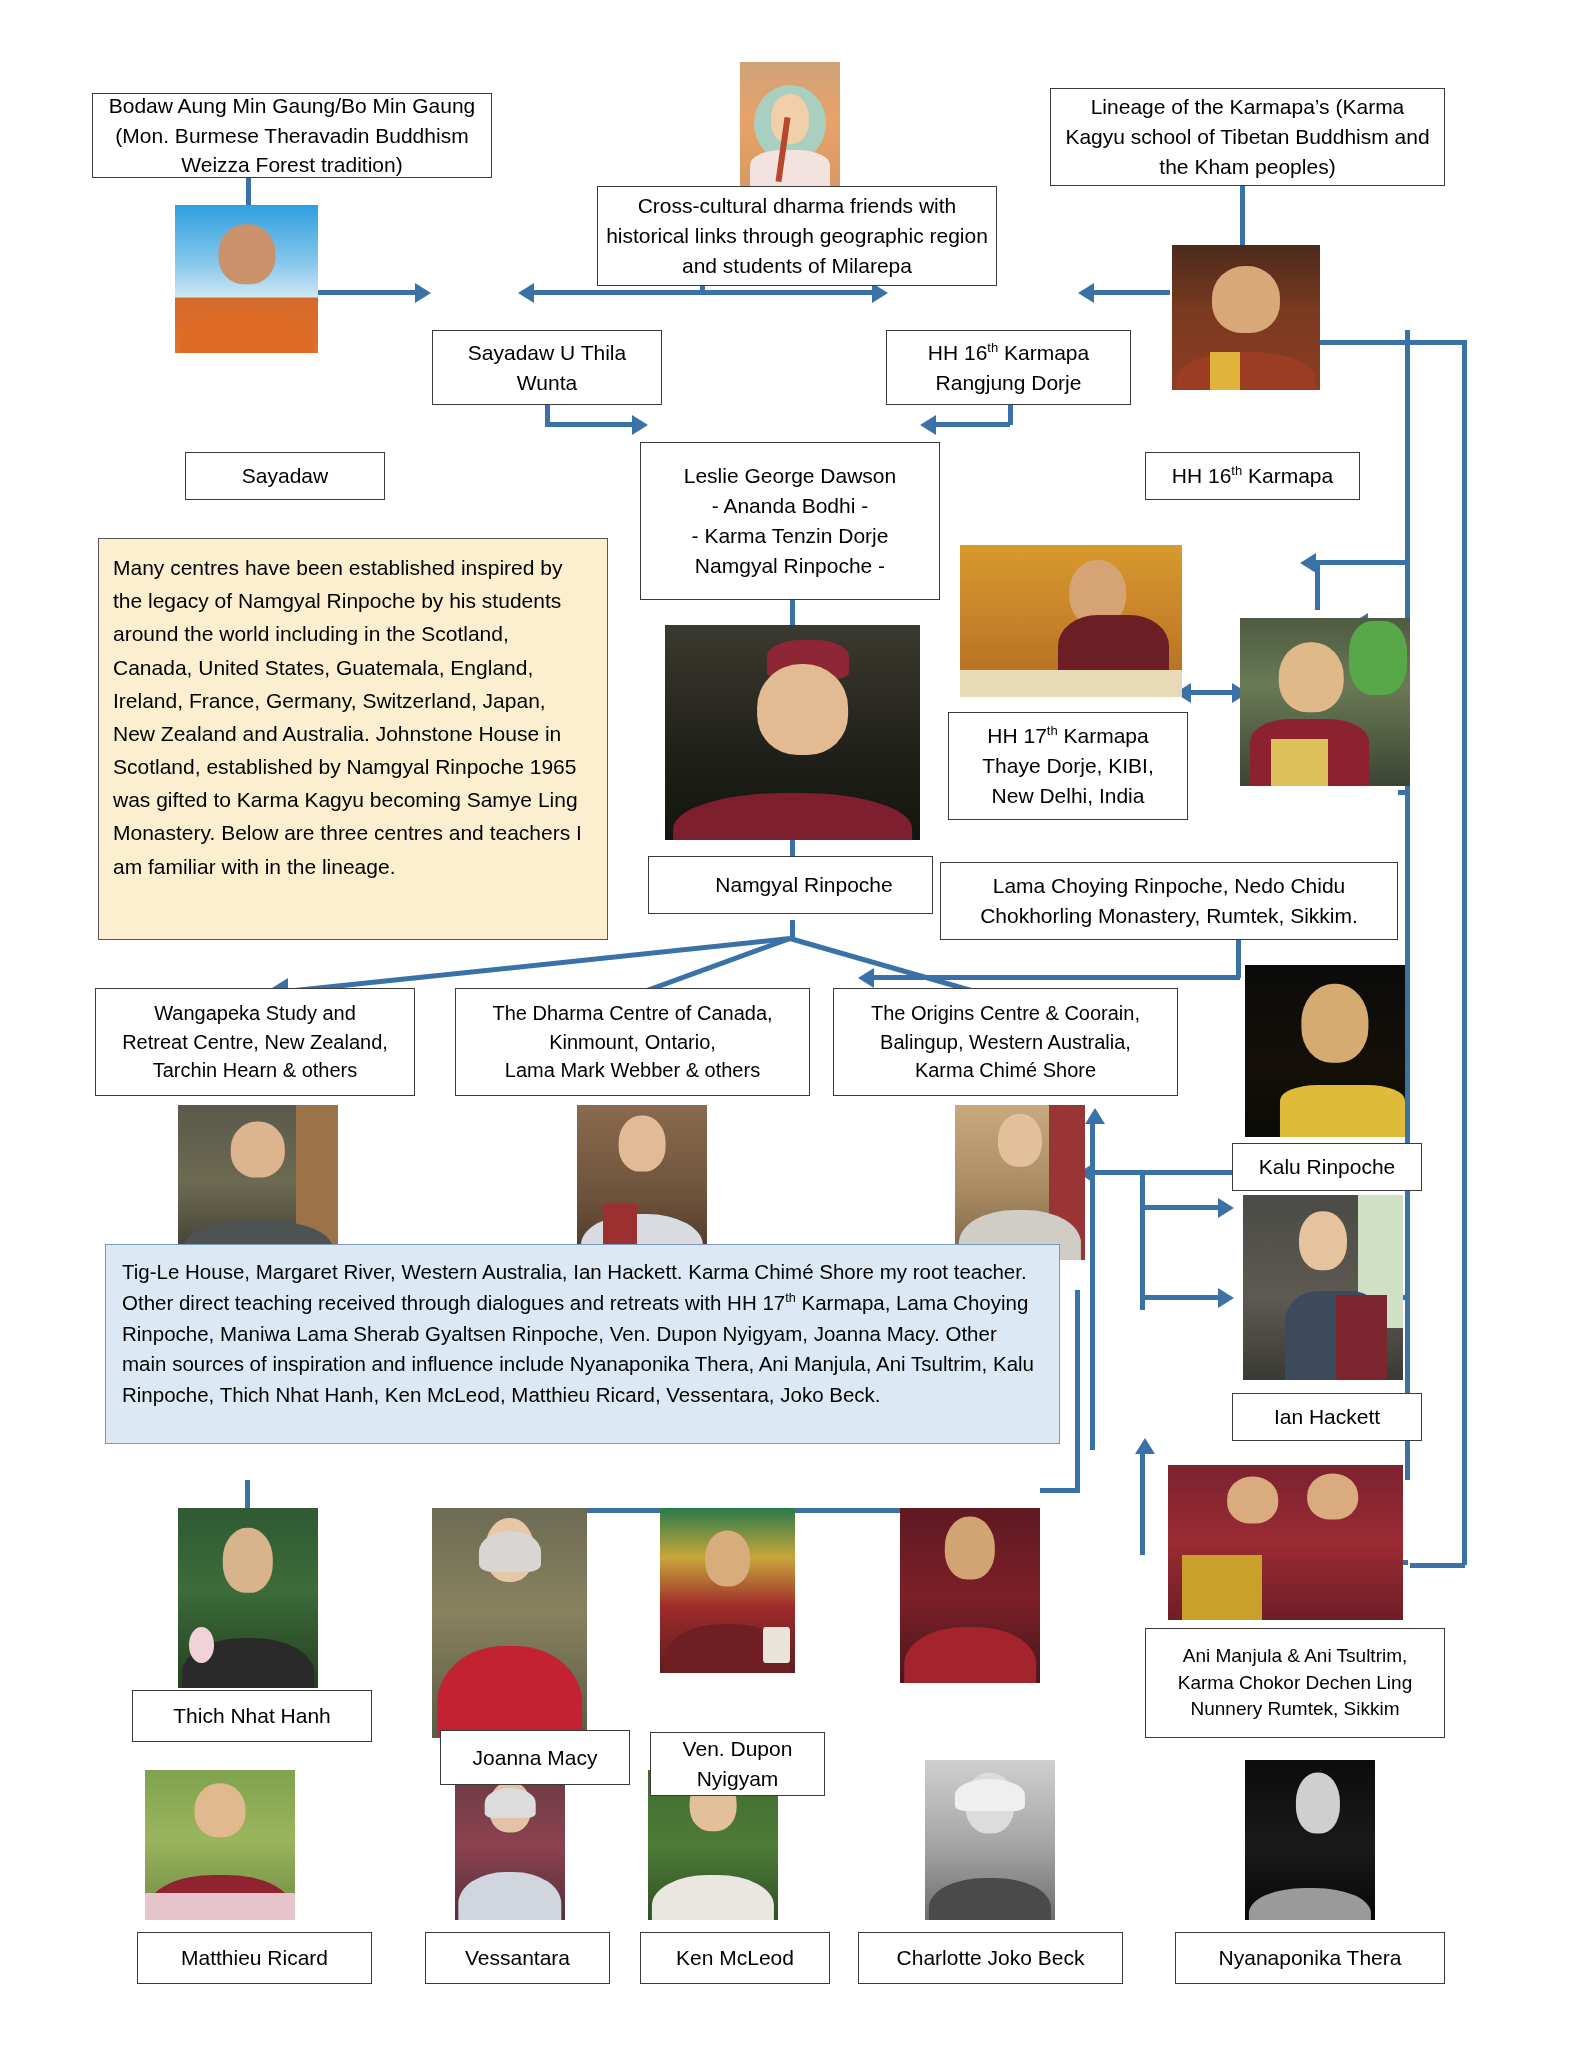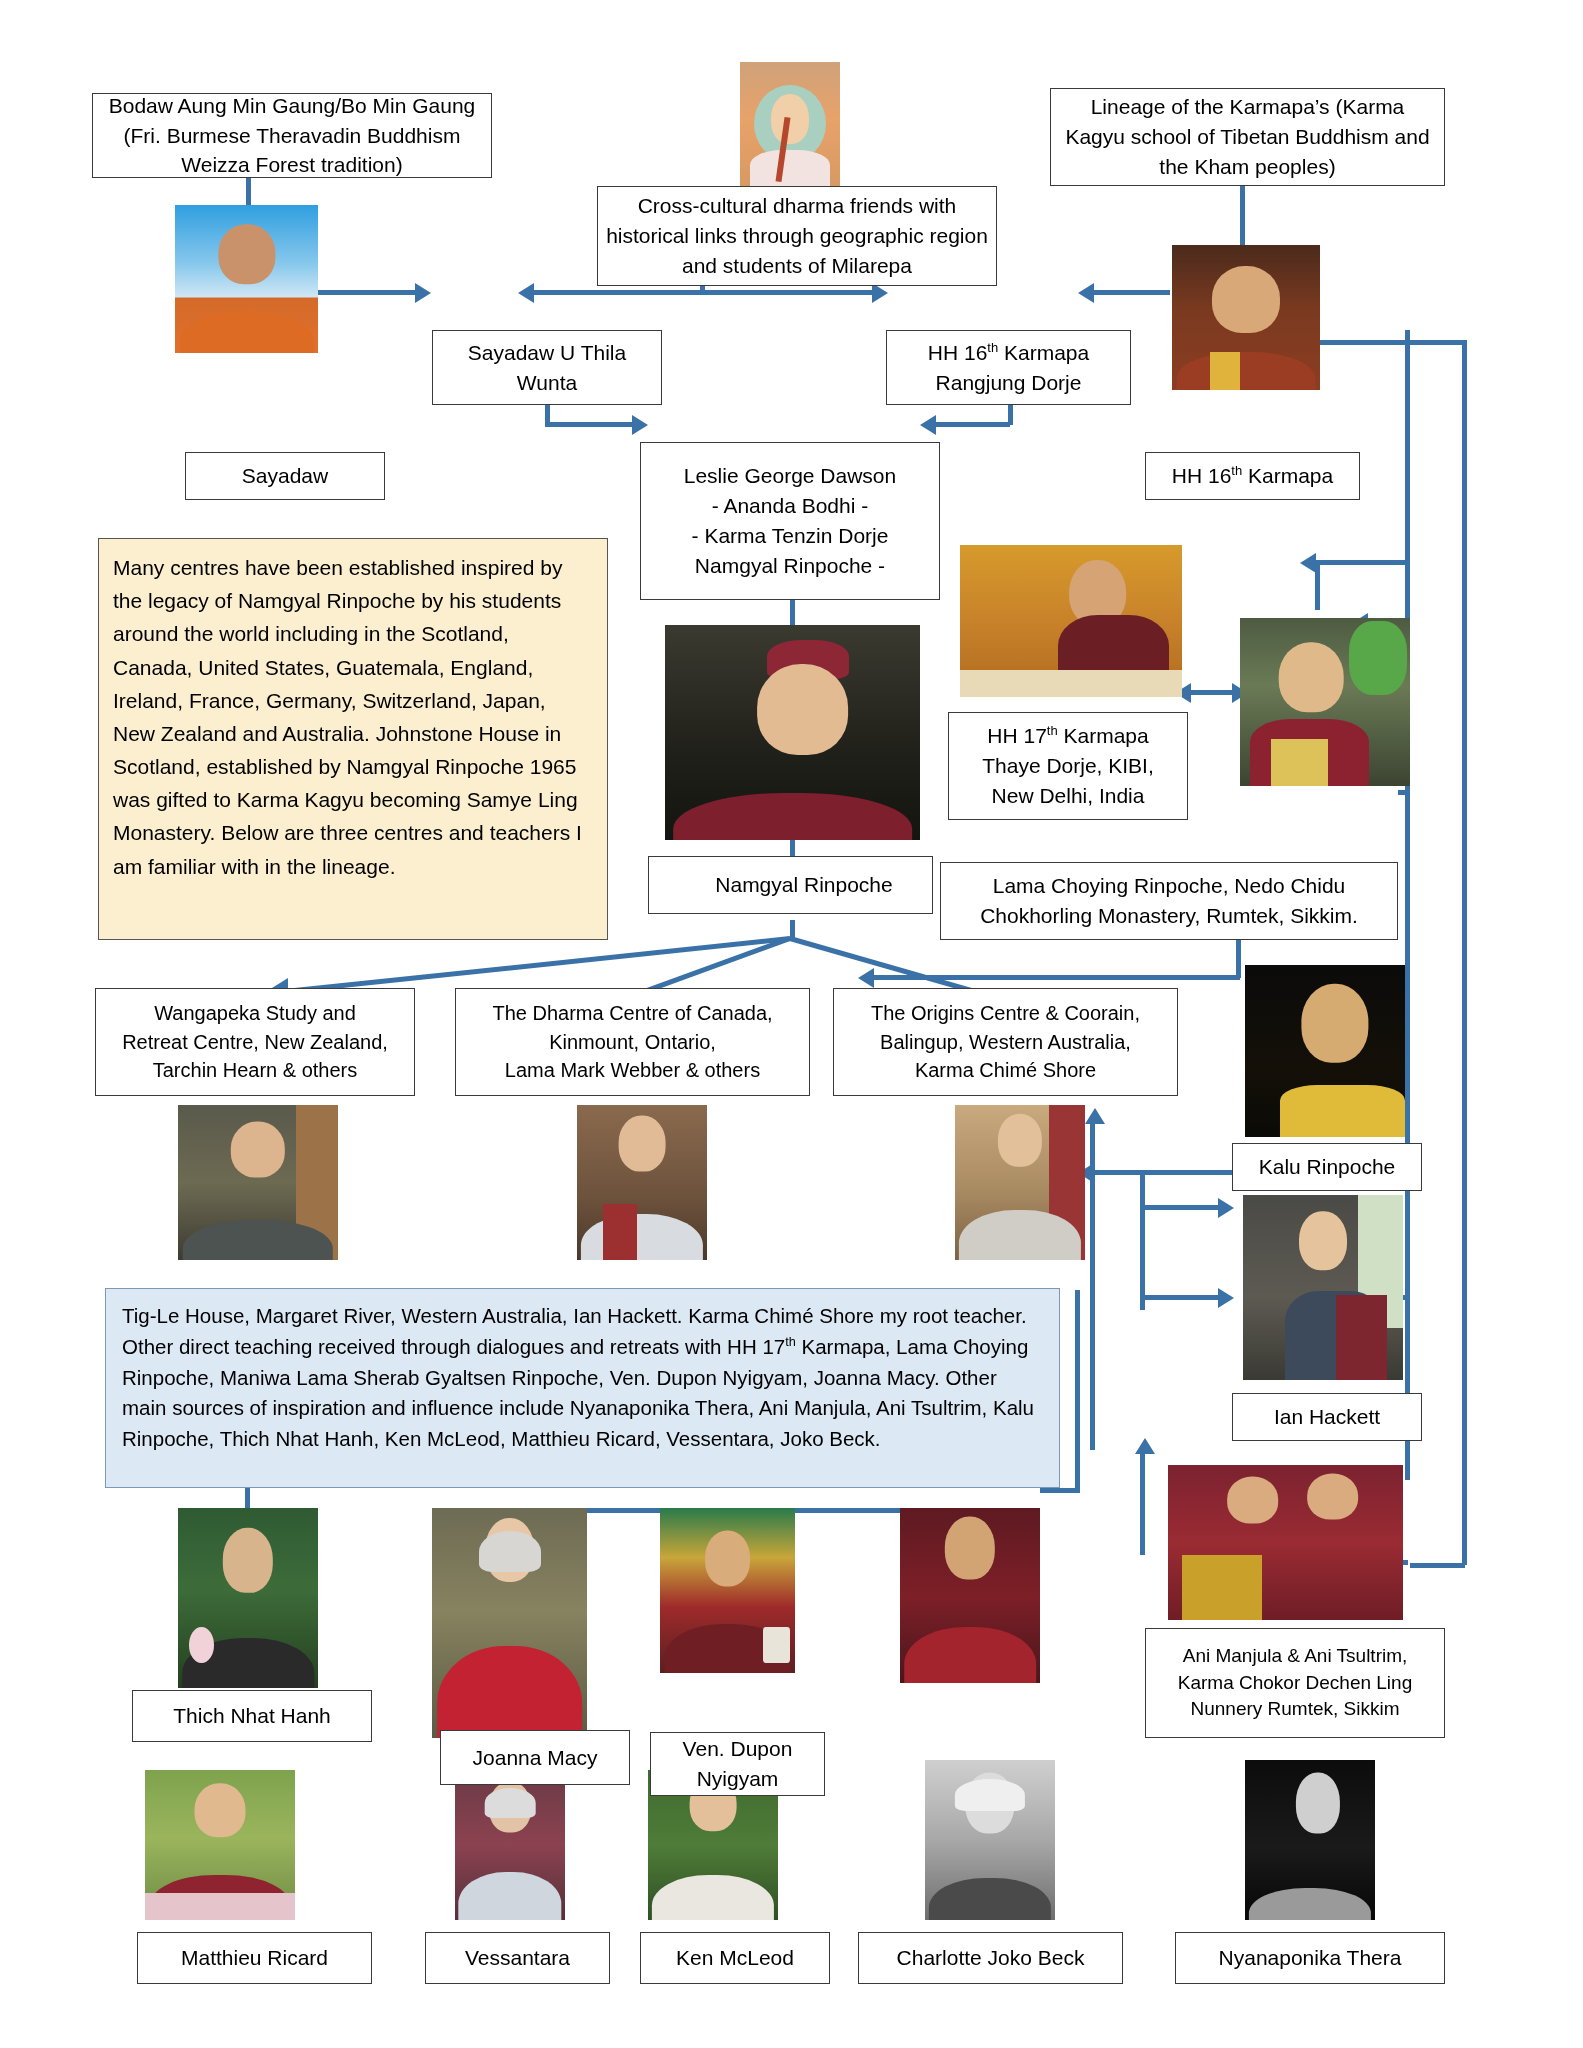--- a/index.html
+++ b/index.html
@@ -300,21 +300,21 @@
     <div style="position:absolute;left:50%;top:12%;width:54%;height:20%;transform:translateX(-50%);background:#efefef;border-radius:50% 50% 16% 16%;"></div>
     <div class="ph-body" style="background:#4a4a4a;height:40%;"></div>
   </div>
 
   <div class="photo" style="left:1245px;top:1760px;width:130px;height:160px;background:linear-gradient(180deg,#0c0c0c 0%,#1a1a1a 55%,#070707 100%);">
     <div class="ph-face" style="background:#cfcfcf;top:24%;left:56%;width:34%;height:38%;"></div>
     <div class="ph-body" style="background:#9a9a9a;height:34%;"></div>
   </div>
 
   <div class="box" style="left:92px;top:93px;width:400px;height:85px;">
-    <span class="inner">Bodaw Aung Min Gaung/Bo Min Gaung (Fri. Burmese Theravadin Buddhism Weizza Forest tradition)</span>
+    <span class="inner">Bodaw Aung Min Gaung/Bo Min Gaung (Mon. Burmese Theravadin Buddhism Weizza Forest tradition)</span>
   </div>
 
   <div class="box" style="left:597px;top:186px;width:400px;height:100px;">
     <span class="inner">Cross-cultural dharma friends with historical links through geographic region and students of Milarepa</span>
   </div>
 
   <div class="box" style="left:1050px;top:88px;width:395px;height:98px;">
     <span class="inner">Lineage of the Karmapa’s (Karma Kagyu school of Tibetan Buddhism and the Kham peoples)</span>
   </div>
 
@@ -396,21 +396,21 @@
   </div>
 
   <div class="box" style="left:1232px;top:1143px;width:190px;height:48px;">
     <span class="inner">Kalu Rinpoche</span>
   </div>
 
   <div class="box" style="left:1232px;top:1393px;width:190px;height:48px;">
     <span class="inner">Ian Hackett</span>
   </div>
 
-  <div class="box note-blue" style="left:105px;top:1288px;width:955px;height:200px;">
+  <div class="box note-blue" style="left:105px;top:1244px;width:955px;height:200px;">
     <span class="inner">
       <span>Tig-Le House, Margaret River, Western Australia, Ian Hackett. Karma Chimé Shore my root teacher. Other direct teaching received through dialogues and retreats with HH 17</span><sup>th</sup><span> Karmapa, Lama Choying Rinpoche, Maniwa Lama Sherab Gyaltsen Rinpoche, Ven. Dupon Nyigyam, Joanna Macy. Other main sources of inspiration and influence include Nyanaponika Thera, Ani Manjula, Ani Tsultrim, Kalu Rinpoche, Thich Nhat Hanh, Ken McLeod, Matthieu Ricard, Vessentara, Joko Beck.</span>
     </span>
   </div>
 
   <div class="box" style="left:132px;top:1690px;width:240px;height:52px;">
     <span class="inner">Thich Nhat Hanh</span>
   </div>
 
   <div class="box" style="left:440px;top:1730px;width:190px;height:55px;">

